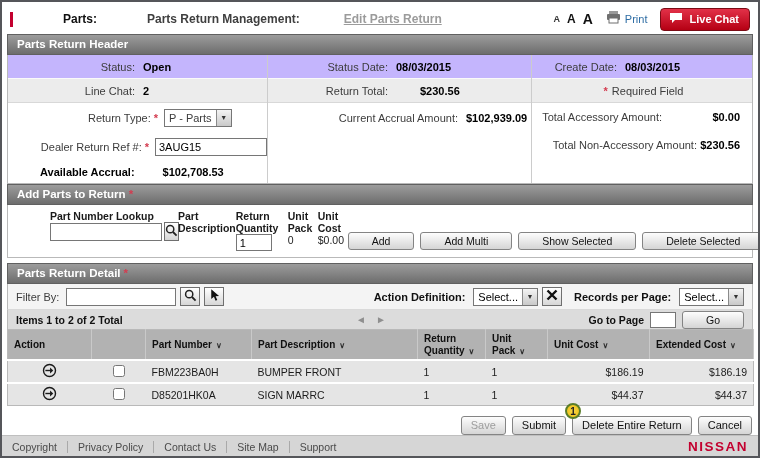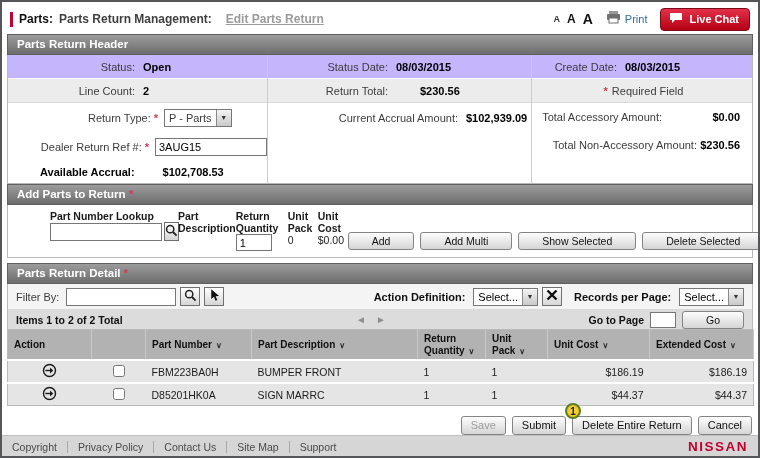--- a/index.html
+++ b/index.html
@@ -2,24 +2,24 @@
 <html><head>
 <meta charset="utf-8">
 <style>
   * { margin:0; padding:0; box-sizing:border-box; }
   body { font-family:"Liberation Sans", sans-serif; background:#fff; width:760px; }
   .page { width:760px; height:458px; border:2px solid #55565a; background:#fff;
           display:flex; flex-direction:column; overflow:hidden; position:relative; }
 
   
   .topbar { display:flex; align-items:center; justify-content:space-between; padding:7px 8px 5px 8px; height:32px; }
-  .crumb { display:flex; align-items:center; font-size:12px; font-weight:bold; }
+  .crumb { display:flex; align-items:center; font-size:12px; font-weight:bold;gap:44px; }
   .crumb-bar { width:3px; height:15px; background:#c3002f; margin-right:6px; }
   .crumb-app { color:#101010; margin-right:6px; }
-  .crumb-section { color:#3f3f3f; margin-right:14px; }
+  .crumb-section { color:#3f3f3f; margin-right:0; }
   .crumb-page { color:#9b9b9b;text-decoration:underline; }
   .tools { display:flex; align-items:center; gap:7px; }
   .fa1 { font-size:9px; font-weight:bold; color:#333; }
   .fa2 { font-size:12px; font-weight:bold; color:#111; }
   .fa3 { font-size:14px; font-weight:bold; color:#111; }
   .print-wrap { display:flex; align-items:center; gap:4px; margin-left:6px; cursor:pointer; }
   .print-label { color:#2e6da4; font-size:11px; }
   .livechat { display:flex; align-items:center; gap:6px; background:linear-gradient(#e23148,#b50014);
               border:1px solid #7a0a14; border-radius:4px; color:#fff; font-weight:bold; font-size:11px;
               padding:3px 10px 4px 8px; margin-left:6px; cursor:pointer; }
@@ -168,21 +168,21 @@
   </div>
 
   <div class="header-box">
 
     <div class="hcol hcol1">
       <div class="hrow band">
         <span class="hlab lw127">Status:</span>
         <span class="hval">Open</span>
       </div>
       <div class="hrow band2">
-        <span class="hlab lw127">Line Count:</span>
+        <span class="hlab lw127">Line Chat:</span>
         <span class="hval">2</span>
       </div>
       <div class="hrow wrow">
         <span class="hlab lw150"><span>Return Type:</span><span class="req">*</span></span>
         <span class="fake-select" style="margin-left:6px;">
           <span class="fs-text">P - Parts</span>
           <span class="fs-btn">▼</span>
         </span>
       </div>
       <div class="hrow wrow">

